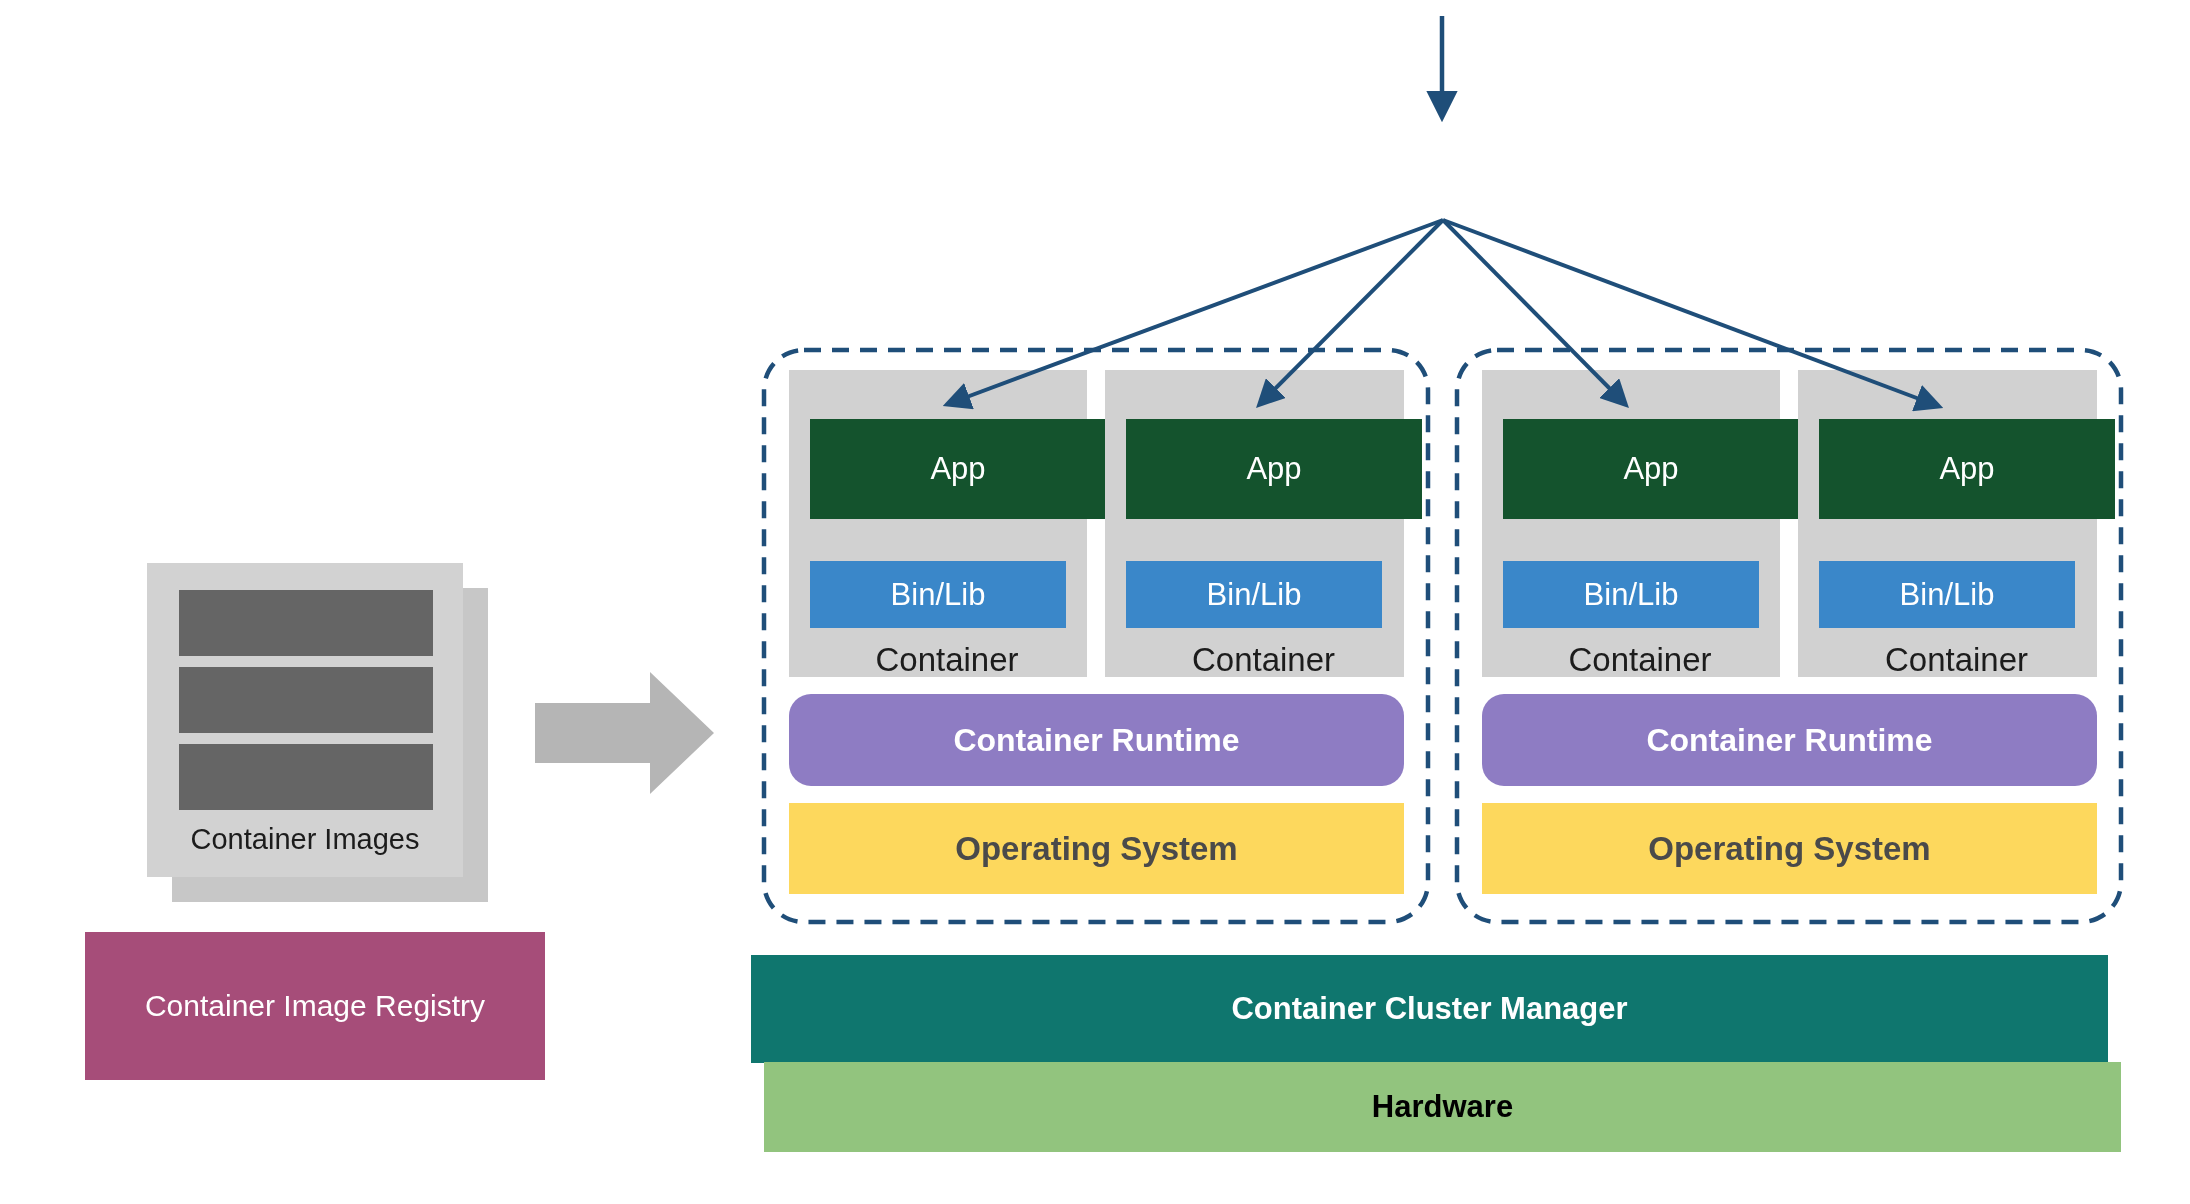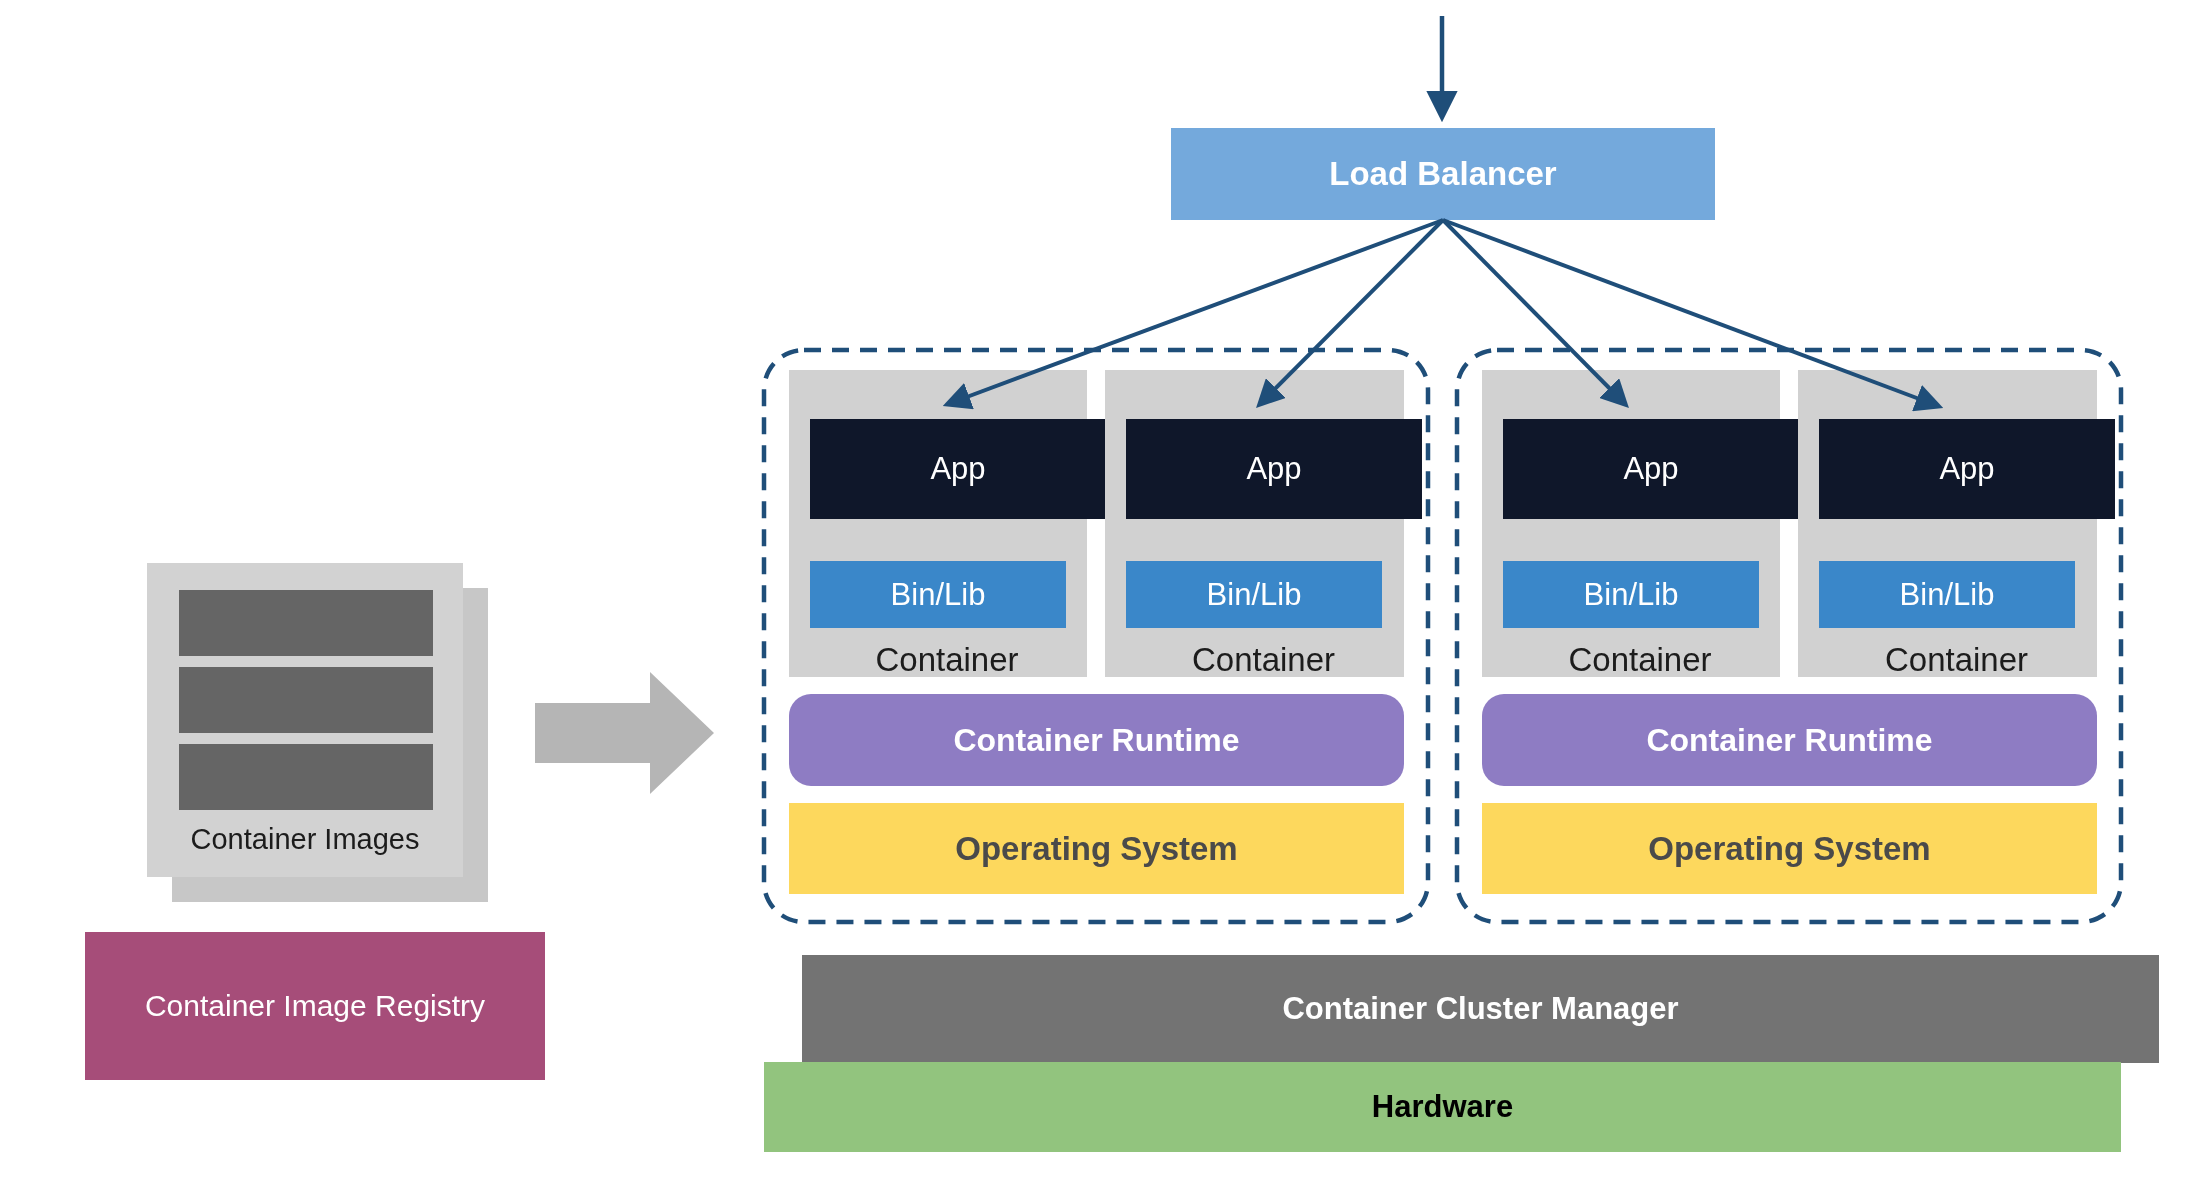--- a/index.html
+++ b/index.html
@@ -33,49 +33,48 @@
     color:#ffffff;font-size:33px;font-weight:700;
   }
 
   
   .cluster{top:350px;width:664px;height:572px;}
   .cluster-1{left:764px;}
   .cluster-2{left:1457px;}
   .cbox{top:20px;width:298px;height:307px;background:#d1d1d1;}
   .cbox-left{left:25px;}
   .cbox-right{left:341px;width:299px;}
-  .appbox{left:21px;width:296px;height:100px;top:49px;background:#0f172a;color:#fff;font-size:31px;}
+  .appbox{left:21px;width:296px;height:100px;top:49px;background:#14532d;color:#fff;font-size:31px;}
   .binbox{left:21px;width:256px;height:67px;top:163px;background:#3a87c9;color:#fff;font-size:31px;margin-top:28px;}
   .cbox-label{left:0;right:0;top:270px;height:40px;color:#1c1c1c;font-size:33px;line-height:40px;text-align:center;padding-left:18px;}
   .runtime{left:25px;top:344px;width:615px;height:92px;background:#8e7cc3;color:#ffffff;font-size:32px;font-weight:700;border-radius:22px;}
   .os{left:25px;top:453px;width:615px;height:91px;background:#fdd85d;color:#4a4a4a;font-size:33px;font-weight:700;}
 
   
-  .manager{left:802px;top:955px;width:1357px;height:108px;background:#737373;color:#ffffff;font-size:31px;font-weight:700;}
+  .manager{left:751px;top:955px;width:1357px;height:108px;background:#0f766e;color:#ffffff;font-size:31px;font-weight:700;}
   .hardware{left:764px;top:1062px;width:1357px;height:90px;background:#92c47e;color:#000000;font-size:31px;font-weight:700;}
 
   
   .overlay{position:absolute;left:0;top:0;width:2190px;height:1204px;pointer-events:none;}
 </style>
 </head>
 <body>
 
 <div class="stage">
 
   <div class="abs card-back"></div>
   <div class="abs center registry">Container Image Registry</div>
 
   <div class="abs card-front">
     <div class="abs img-bar bar1"></div>
     <div class="abs img-bar bar2"></div>
     <div class="abs img-bar bar3"></div>
     <div class="abs images-label">Container Images</div>
   </div>
 
-  <div class="abs center lb">Load Balancer</div>
 
   <div class="abs cluster cluster-1">
     <div class="abs cbox cbox-left">
       <div class="abs center appbox">App</div>
       <div class="abs center binbox">Bin/Lib</div>
       <div class="abs cbox-label">Container</div>
     </div>
     <div class="abs cbox cbox-right">
       <div class="abs center appbox">App</div>
       <div class="abs center binbox">Bin/Lib</div>

